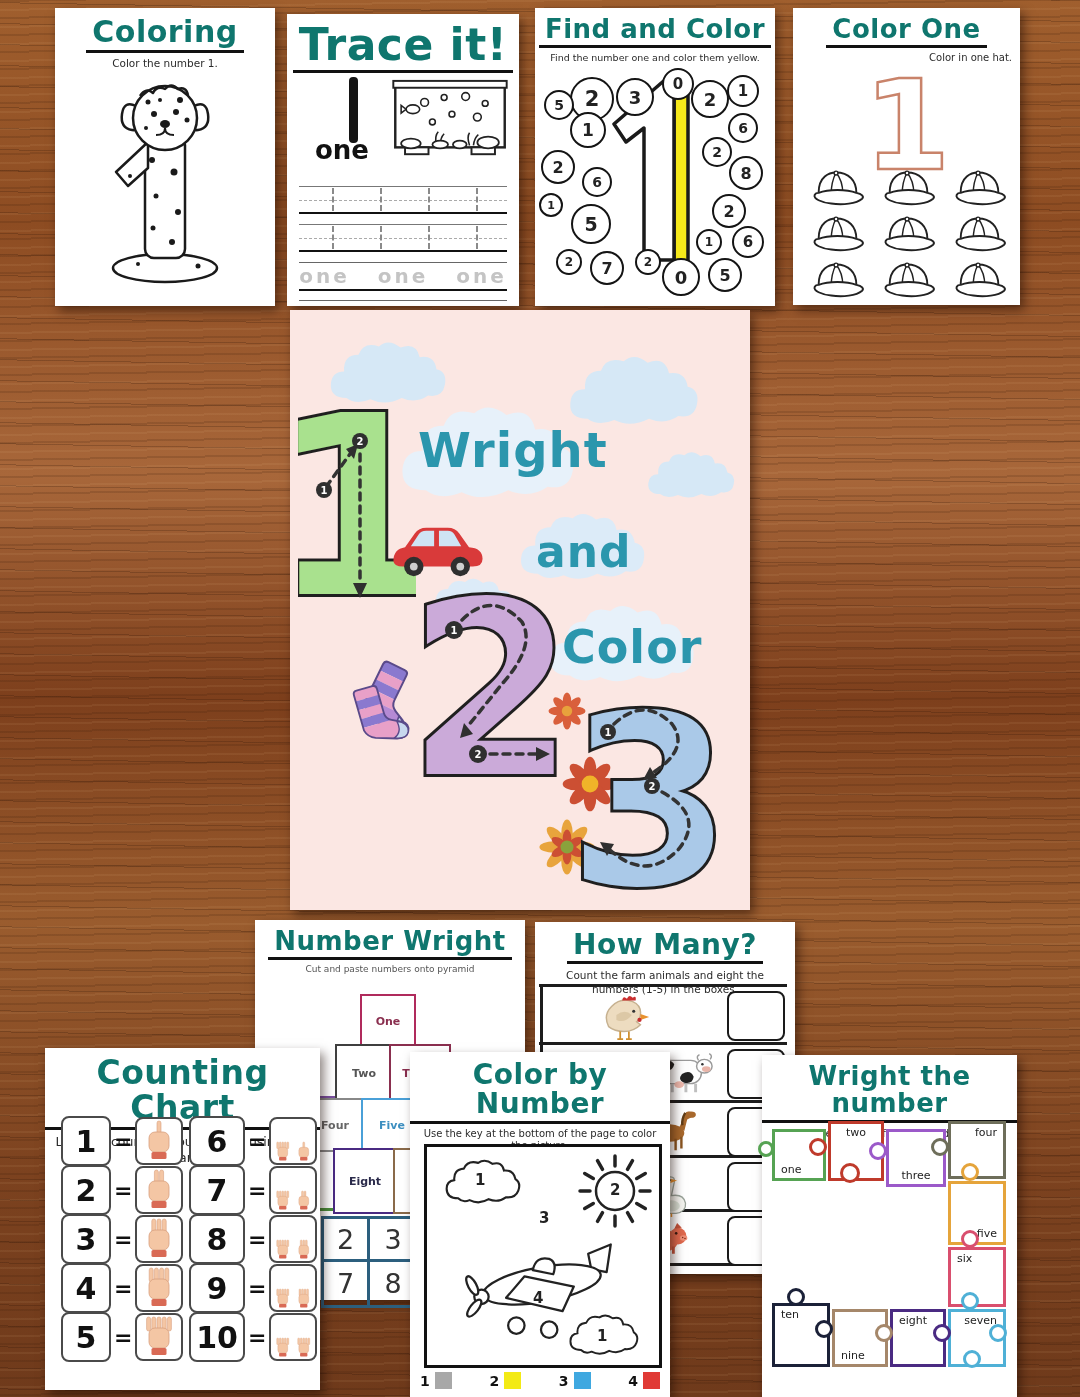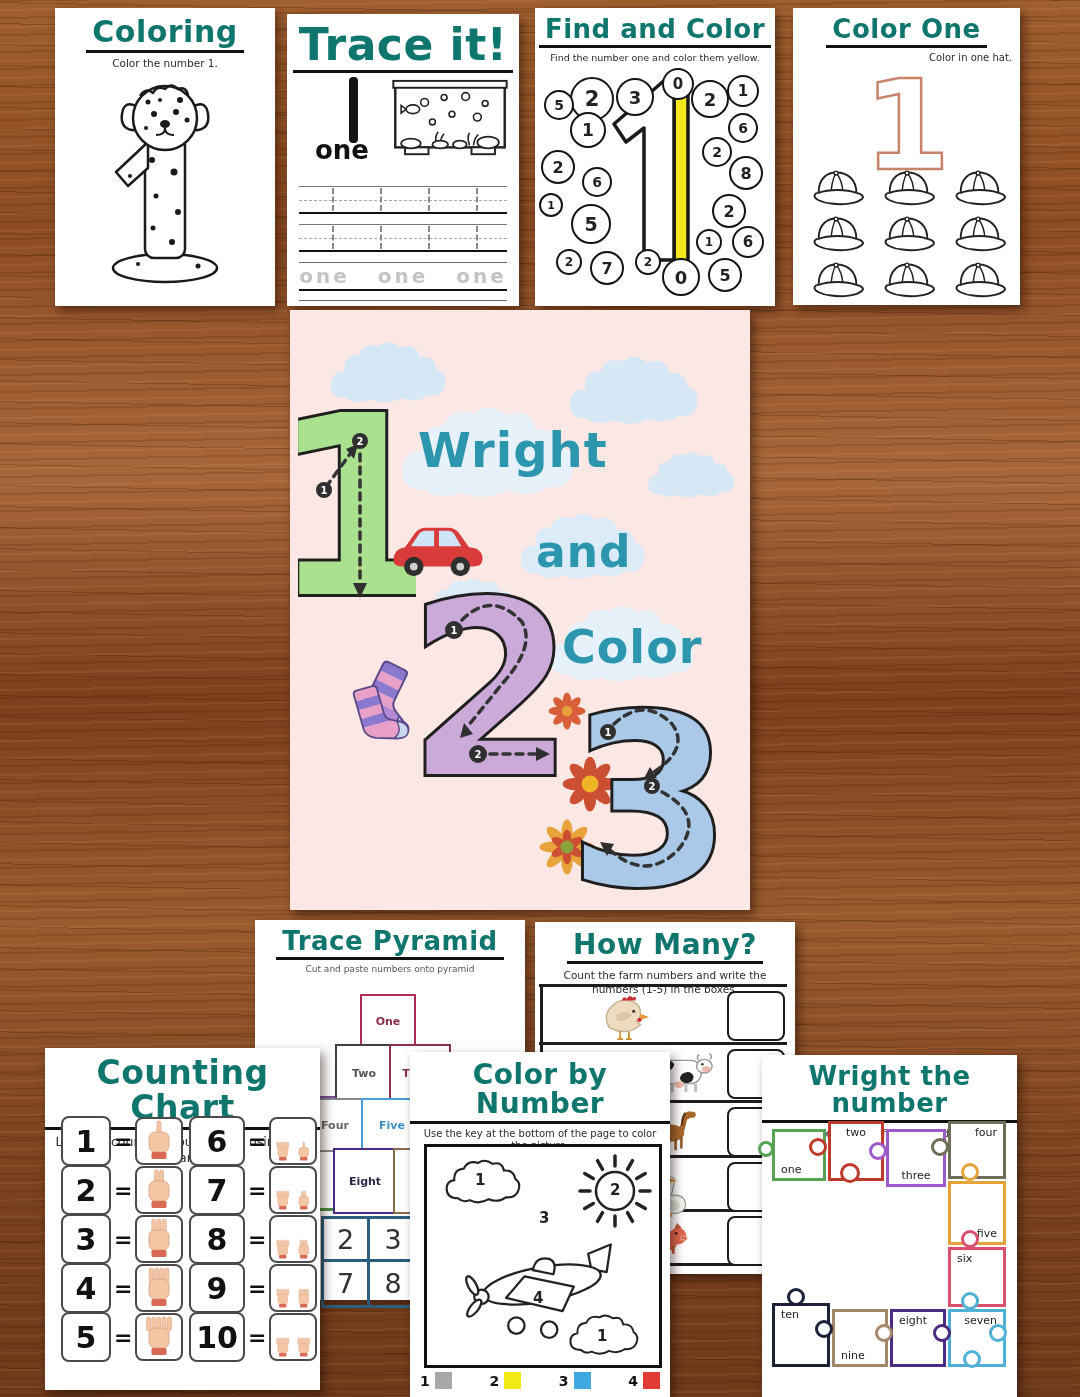--- a/index.html
+++ b/index.html
@@ -468,21 +468,21 @@
         <polygon class="trd" points="63,88 77,86 70,75"></polygon>
         <circle class="trd" cx="72" cy="94" r="8"></circle>
           <text class="trt" x="72" y="97.5">2</text>
         <path class="trc" d="M82,100 Q126,124 98,158 Q66,190 30,158"></path>
         <polygon class="trd" points="20,150 34,152 27,164"></polygon>
       </svg>
     </div>
   </section>
 
   <section class="page" id="p-pyramid">
-    <h2 class="wtitle t26">Trace Pyramid</h2>
+    <h2 class="wtitle t26">Number Wright</h2>
     <p class="wsub" style="font-size:9px;color:#555;text-align:center;">Cut and paste numbers onto pyramid</p>
     <div id="pyr-layer" style="position:absolute;inset:0;">
         <div class="pyr-line" style="left: 16px; top: 176px; width: 176px; height: 2.5px; background: rgb(122, 79, 160);"></div>
         <div class="pyr-line" style="left: 46px; top: 226px; width: 150px; height: 2.5px; background: rgb(122, 79, 160);"></div>
         <div class="pyr-line" style="left: 52px; top: 288px; width: 148px; height: 2.5px; background: rgb(74, 143, 60);"></div>
         <div class="pyr-line" style="left: 105px; top: 178px; width: 2.5px; height: 50px; background: rgb(74, 160, 216);"></div>
         <div class="pyr-box" style="left: 105px; top: 74px; width: 52px; height: 50px; border: 2.5px solid rgb(176, 42, 92); color: rgb(138, 47, 79);">One</div>
         <div class="pyr-box" style="left: 80px; top: 124px; width: 54px; height: 54px; border: 2.5px solid rgb(63, 63, 63); color: rgb(85, 85, 85);">Two</div>
         <div class="pyr-box" style="left: 134px; top: 124px; width: 58px; height: 54px; border: 2.5px solid rgb(138, 47, 79); color: rgb(138, 47, 79);">Three</div>
         <div class="pyr-box" style="left: 50px; top: 178px; width: 56px; height: 50px; border: 2.5px solid rgb(136, 136, 136); color: rgb(102, 102, 102);">Four</div>
@@ -495,21 +495,21 @@
         <div>2</div>
         <div>3</div>
         <div>7</div>
         <div>8</div>
       </div>
   </section>
 
   <section class="page" id="p-howmany">
     <h2 class="wtitle t28">How Many?</h2>
     <p class="wsub" style="font-size:10.5px;margin-top:5px;">
-      <span>Count the farm numbers and write the</span><br>
+      <span>Count the farm animals and eight the</span><br>
       <span>numbers (1-5) in the boxes.</span>
     </p>
     <div id="hm-layer" style="position:absolute;inset:0;text-align:left;">
         <div class="hm-line" style="top: 62px;"></div>
         <div class="hm-line" style="top: 120px;"></div>
         <div class="hm-line" style="top: 178px;"></div>
         <div class="hm-line" style="top: 233px;"></div>
         <div class="hm-line" style="top: 287px;"></div>
         <div class="hm-line" style="top: 341px;"></div>
         <div class="hm-vline"></div>

